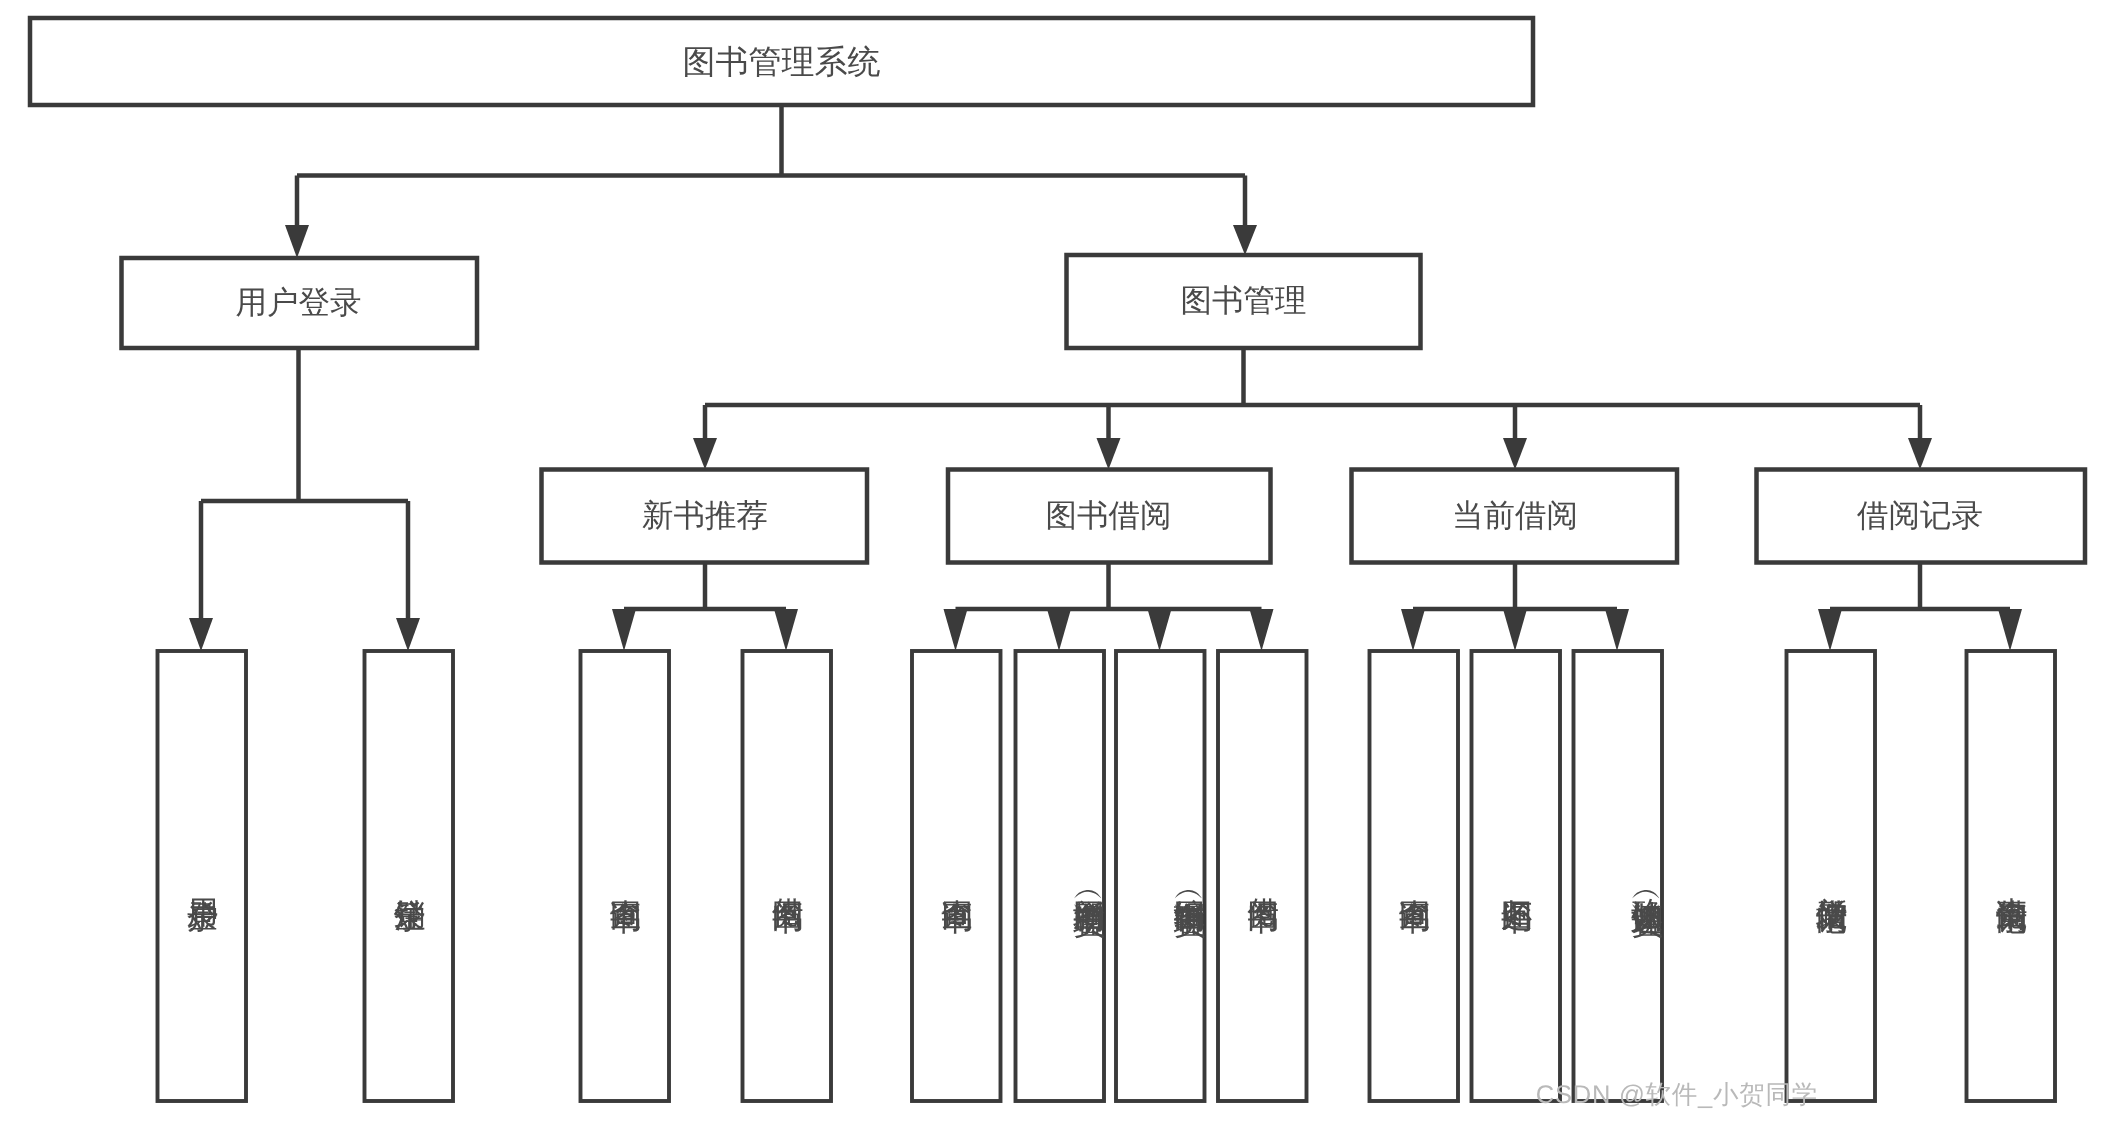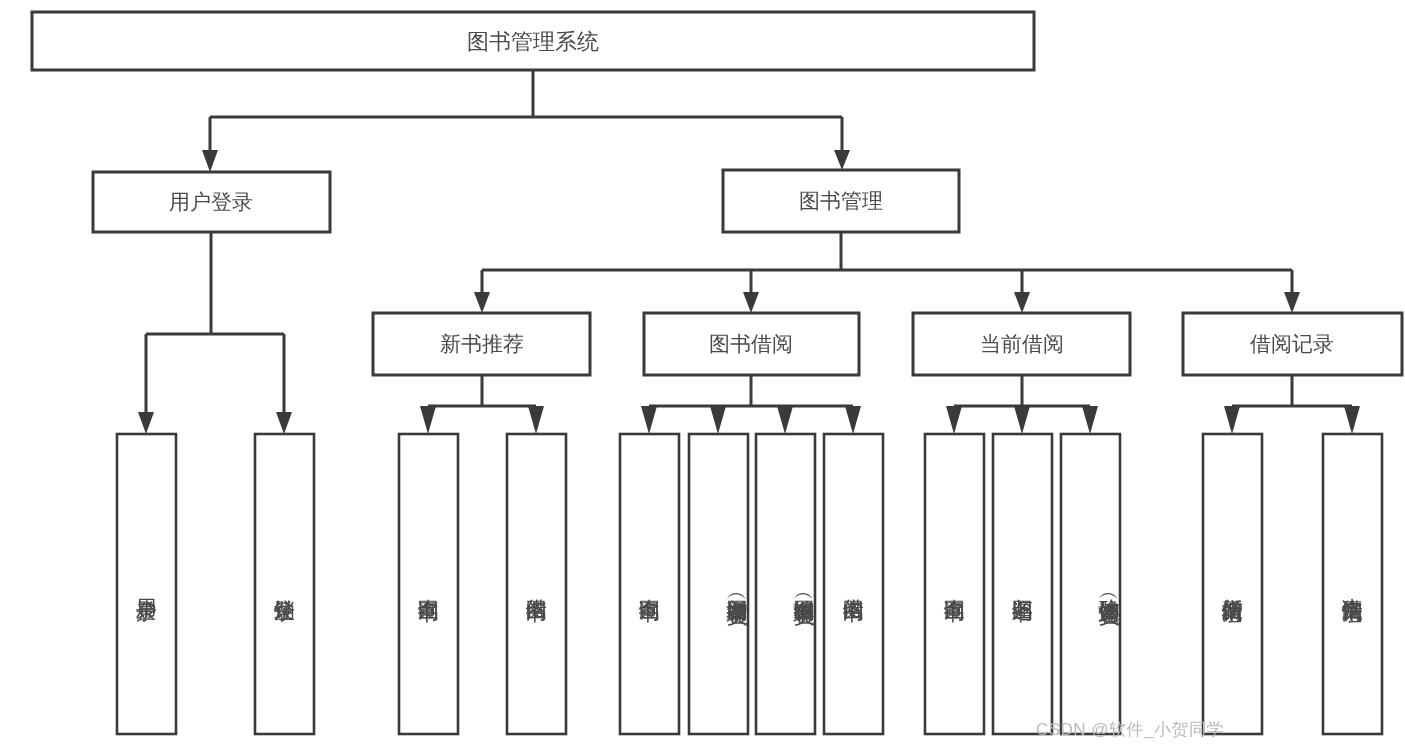--- a/index.html
+++ b/index.html
@@ -9,21 +9,21 @@
   }
   body {
     width: 1405px;
     height: 747px;
     font-family: "Liberation Sans", "DejaVu Sans", sans-serif;
     overflow: hidden;
     position: relative;
   }
   #diagram-root {
     position: absolute;
-    left: 12px;
+    left: 0;
     top: 0;
     width: 1220px;
     height: 747px;
   }
   svg.flow {
     display: block;
     width: 1405px;
     height: 747px;
   }
   .nodebox {

